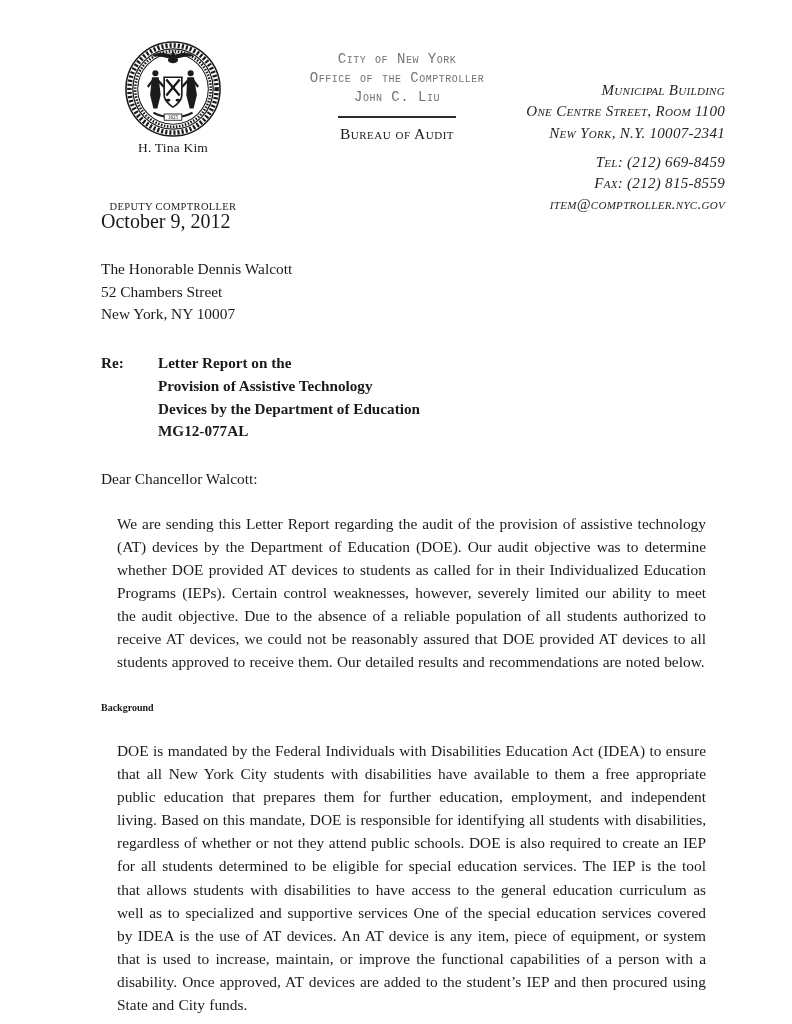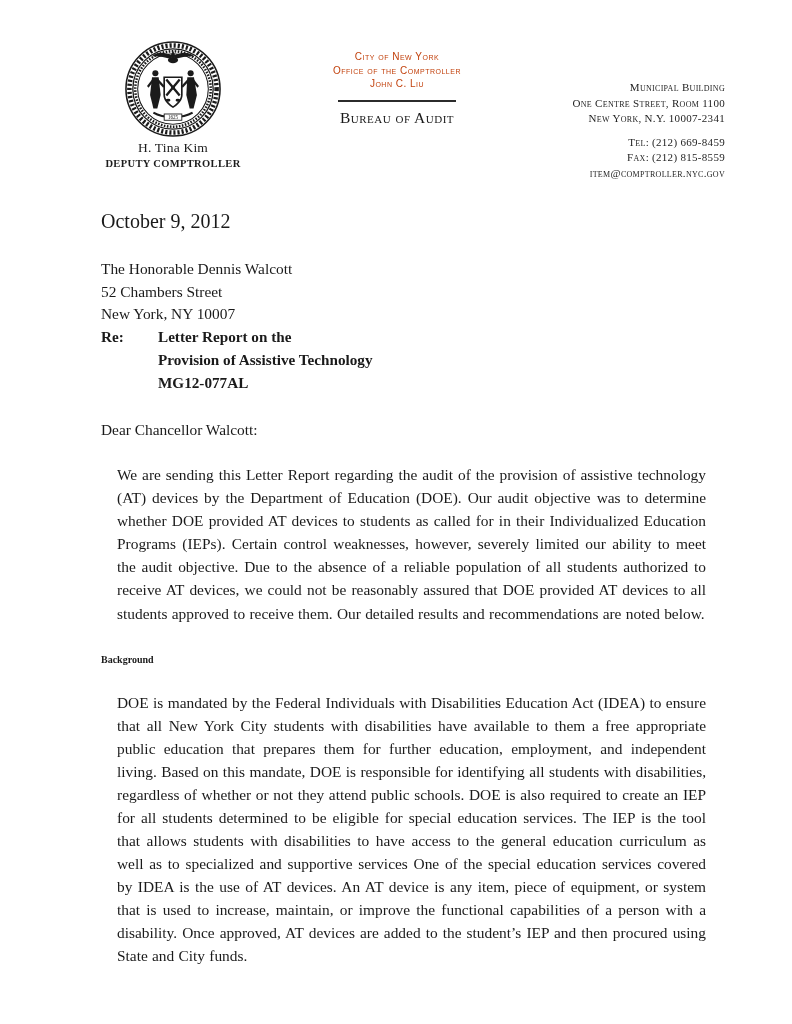--- a/index.html
+++ b/index.html
@@ -50,37 +50,38 @@
     color: #1c1c1c;
     line-height: 1.25;
     white-space: nowrap;
   }
   .seal-title {
     font-family: "Liberation Serif", "DejaVu Serif", serif;
     font-size: 10.5px;
     letter-spacing: 0.35px;
     color: #1c1c1c;
     line-height: 1.3;
-    font-weight: bold;
-    white-space: nowrap;
+    font-weight: normal;
+    white-space: nowrap;
+    margin-top: 43px;
   }
 
   .masthead {
     position: absolute;
     left: 268px;
     top: 14px;
     width: 258px;
     text-align: center;
   }
   .masthead-line {
-    font-family: Liberation Sans, sans-serif;
-    font-size: 10px;
+    font-family: Liberation Mono, monospace;
+    font-size: 14px;
     letter-spacing: 0.5px;
     line-height: 1.36;
-    color: #c2410c;
+    color: #737373;
     font-variant: small-caps;
     white-space: nowrap;
   }
   .masthead-rule {
     width: 118px;
     height: 2px;
     background: #2b2b2b;
     margin: 9px auto 7px auto;
   }
   .masthead-bureau {
@@ -94,46 +95,48 @@
 
   .contact {
     position: absolute;
     left: 470px;
     top: 44px;
     width: 255px;
     text-align: right;
   }
   .contact-line {
     font-family: "Liberation Serif", "DejaVu Serif", serif;
-    font-size: 11px;
+    font-size: 15px;
     letter-spacing: 0.3px;
     line-height: 1.42;
     color: #242424;
     font-variant: small-caps;
     white-space: nowrap;
+    font-style: italic;
   }
   .contact-gap { height: 8px; }
 
   
   .body-area {
     position: absolute;
     left: 101px;
     top: 206px;
     width: 621px;
   }
   .date {
     font-size: 20px;
     line-height: 1.5;
     margin-bottom: 22px;
   }
   .addr-line {
     font-size: 15.4px;
     line-height: 1.47;
   }
   .re-block {
+    margin-top: 26px;
     display: flex;
     font-weight: bold;
     font-size: 15.2px;
     line-height: 1.5;
   }
   .re-label {
     width: 57px;
     flex: 0 0 57px;
     font-weight: bold;
   }
@@ -235,20 +238,21 @@
       <div class="addr-line">The Honorable Dennis Walcott</div>
       <div class="addr-line">52 Chambers Street</div>
       <div class="addr-line">New York, NY 10007</div>
     </div>
 
     <div class="re-block">
       <div class="re-label">Re:</div>
       <div class="re-lines">
         <div>Letter Report on the</div>
         <div>Provision of Assistive Technology</div>
+        <div>Devices by the Department of Education</div>
         <div>MG12-077AL</div>
       </div>
     </div>
 
     <div class="salutation">Dear Chancellor Walcott:</div>
 
     <p class="para">We are sending this Letter Report regarding the audit of the provision of assistive technology (AT) devices by the Department of Education (DOE).  Our audit objective was to determine whether DOE provided AT devices to students as called for in their Individualized Education Programs (IEPs). Certain control weaknesses, however, severely limited our ability to meet the audit objective.  Due to the absence of a reliable population of all students authorized to receive AT devices, we could not be reasonably assured that DOE provided AT devices to all students approved to receive them.  Our detailed results and recommendations are noted below.</p>
 
     <h2 class="section">Background</h2>
 

